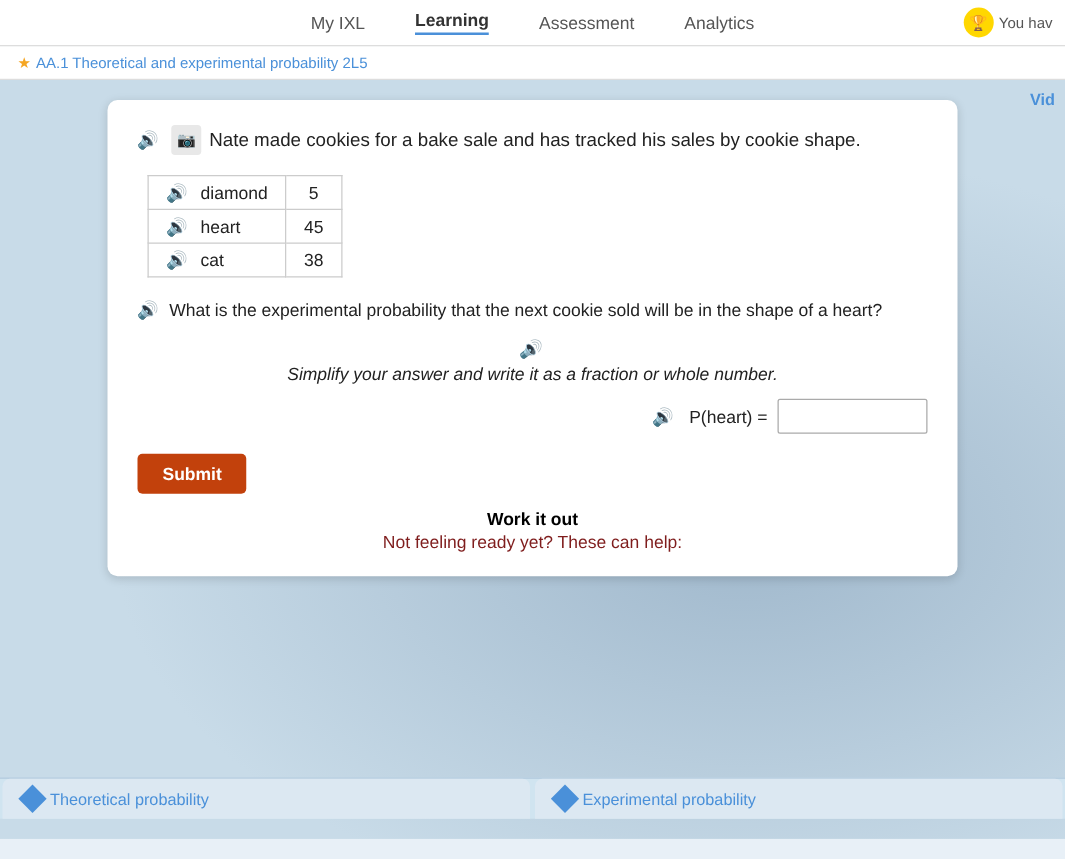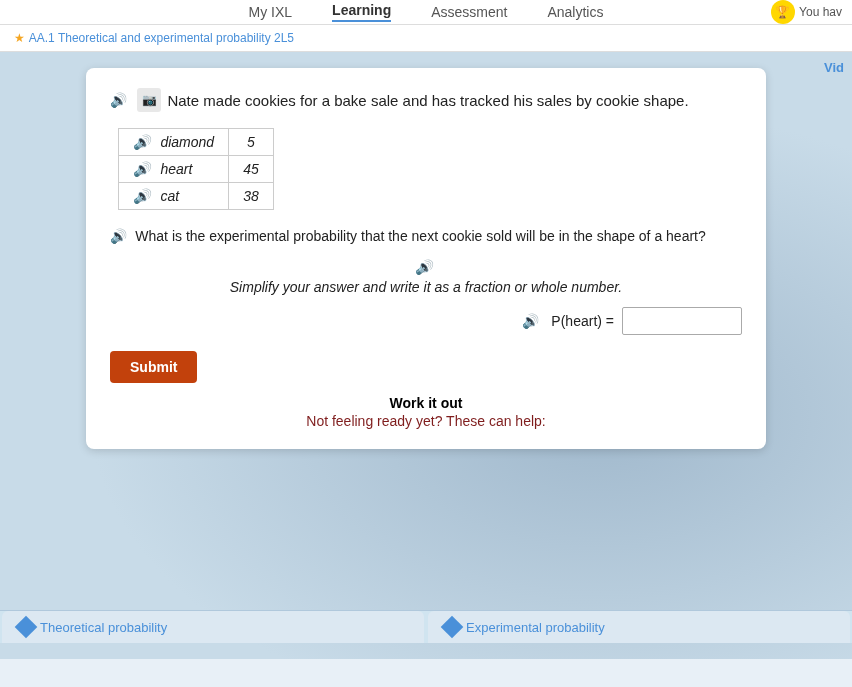--- a/index.html
+++ b/index.html
@@ -7,21 +7,21 @@
       width: 852px;
       height: 687px;
       font-family: Arial, sans-serif;
       background: #e8f0f7;
       overflow: hidden;
     }
 
     
     .top-nav {
       background: white;
-      height: 25px;
+      height: 37px;
       display: flex;
       align-items: center;
       justify-content: center;
       gap: 40px;
       border-bottom: 1px solid #ddd;
       position: relative;
     }
     .top-nav a {
       text-decoration: none;
       color: #555;
@@ -134,21 +134,20 @@
     .data-table {
       border-collapse: collapse;
       margin-bottom: 16px;
       margin-left: 8px;
     }
     .data-table td {
       border: 1px solid #ccc;
       padding: 5px 14px;
       font-size: 14px;
       color: #222;
-      font-style: italic;
     }
     .data-table .row-label {
       display: flex;
       align-items: center;
       gap: 6px;
     }
     .data-table .count-cell {
       text-align: center;
       background: white;
     }

